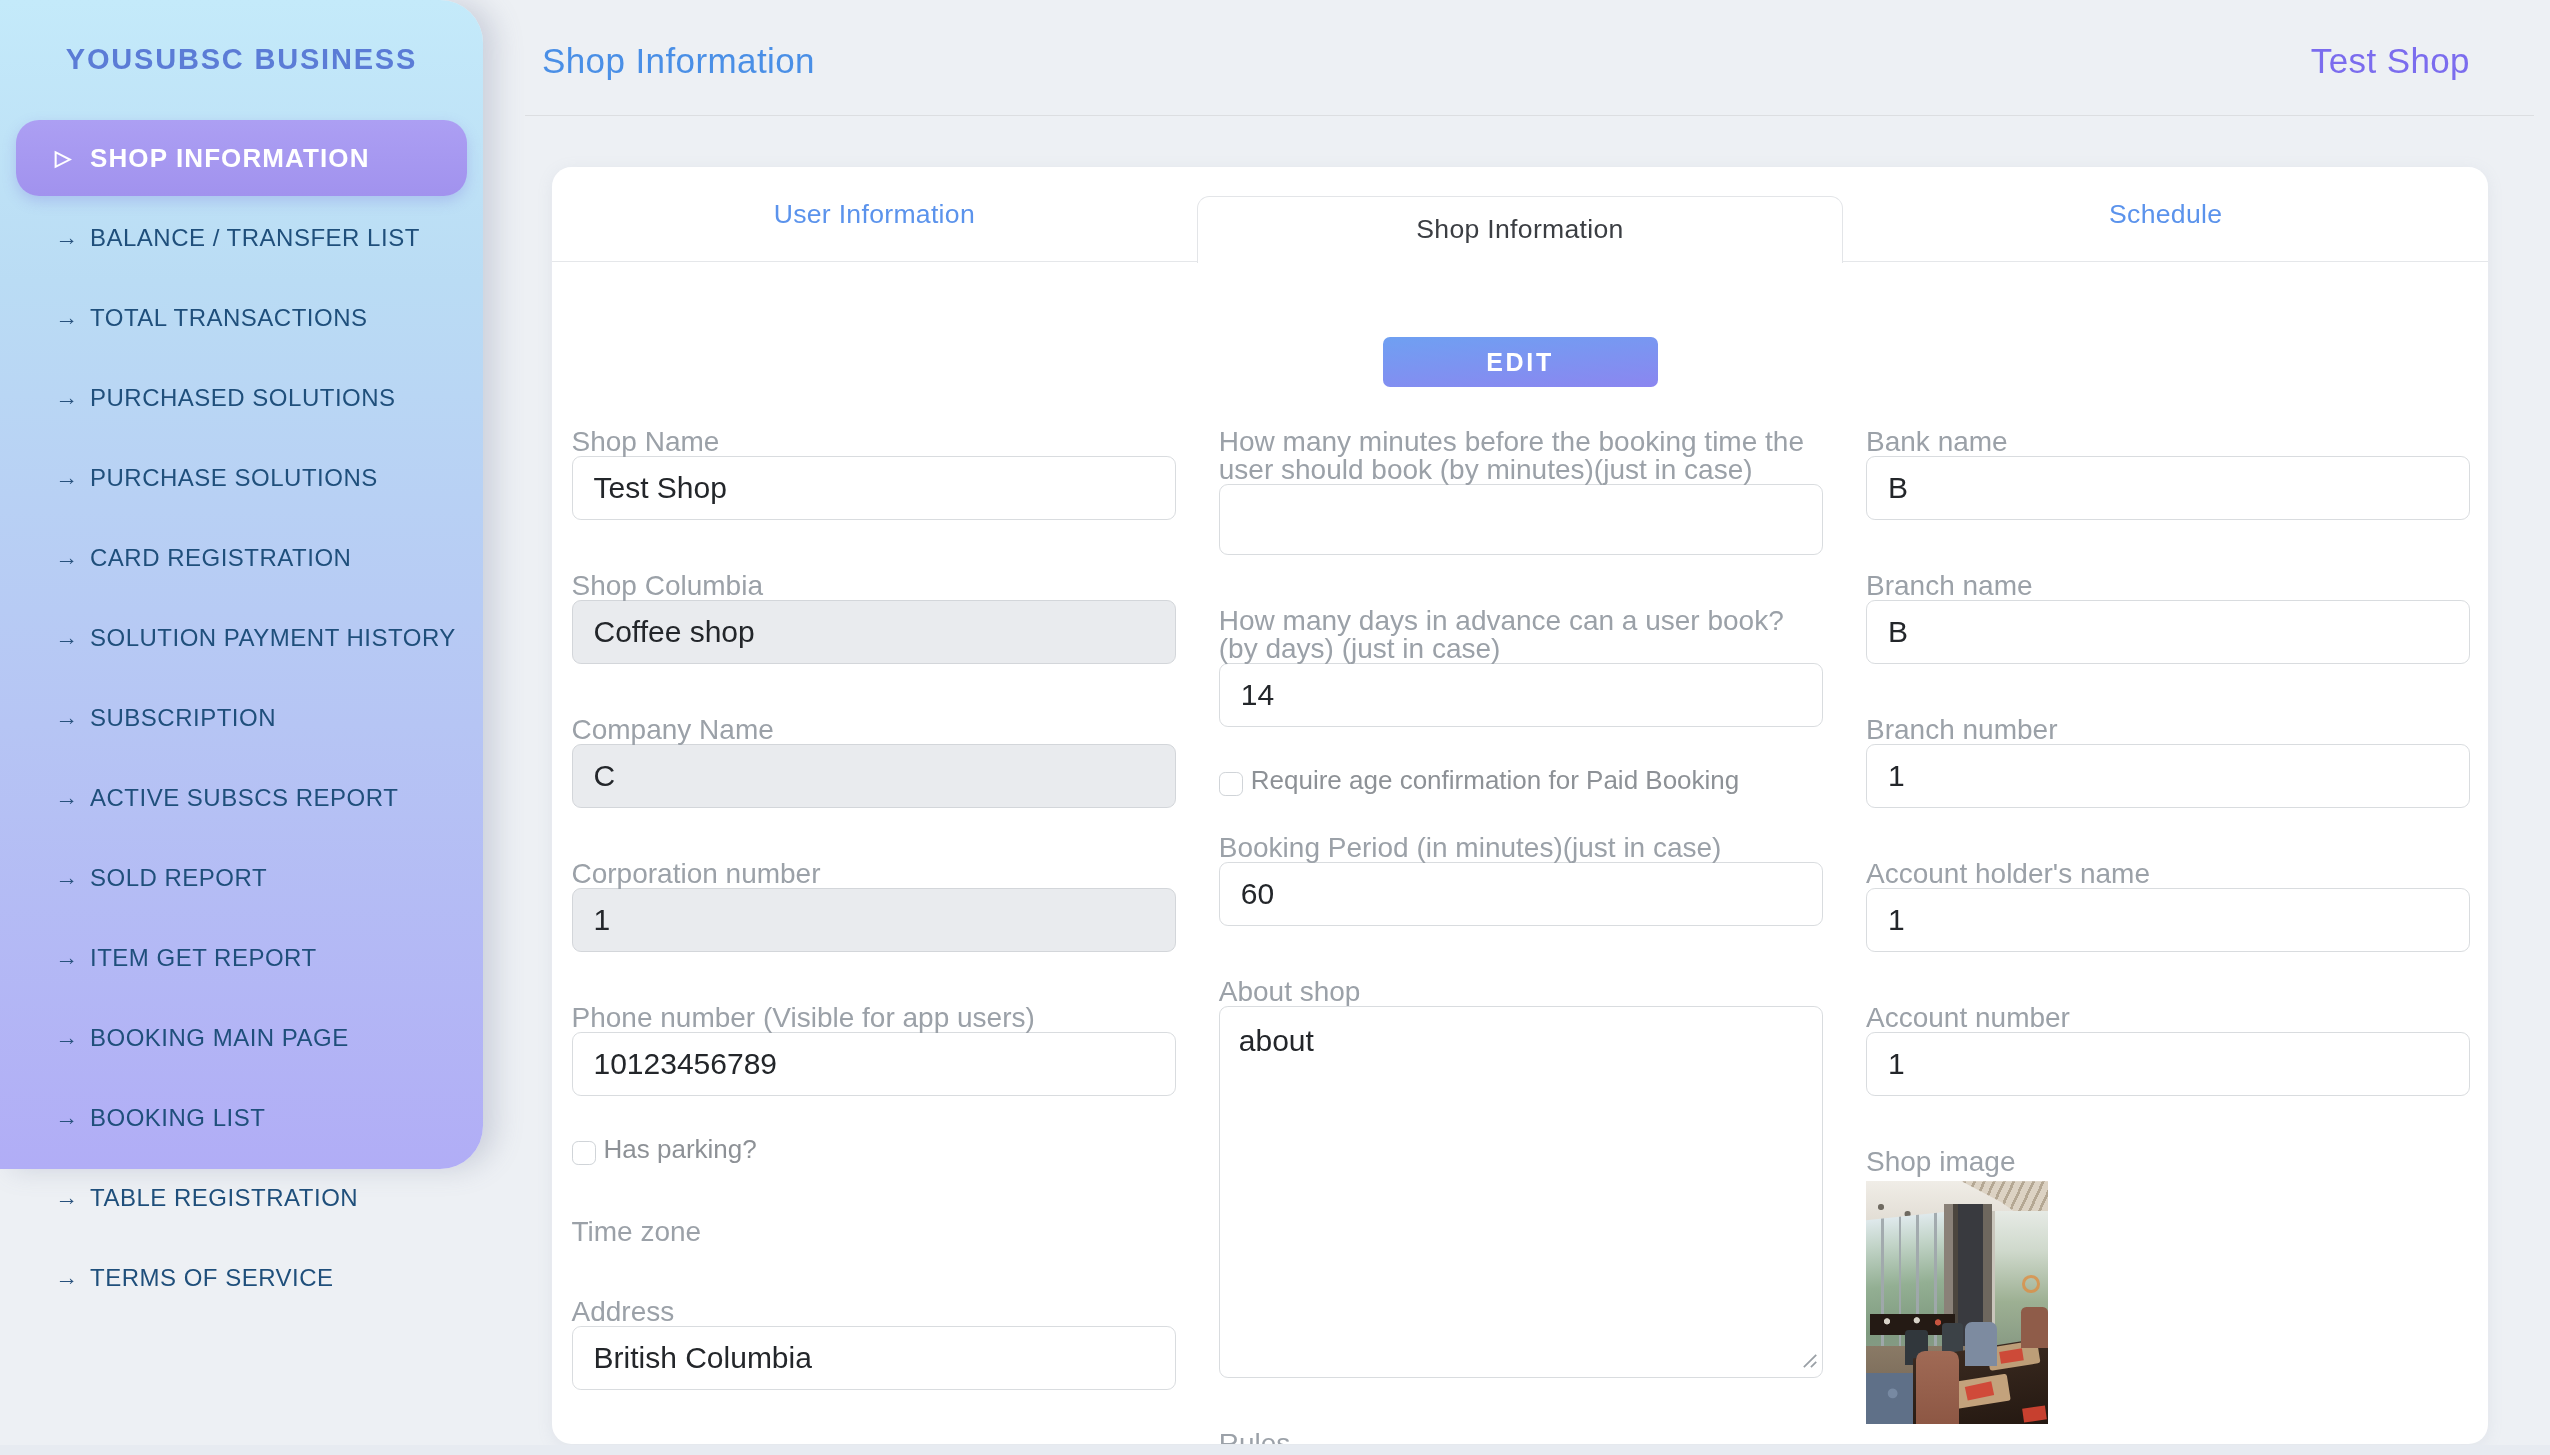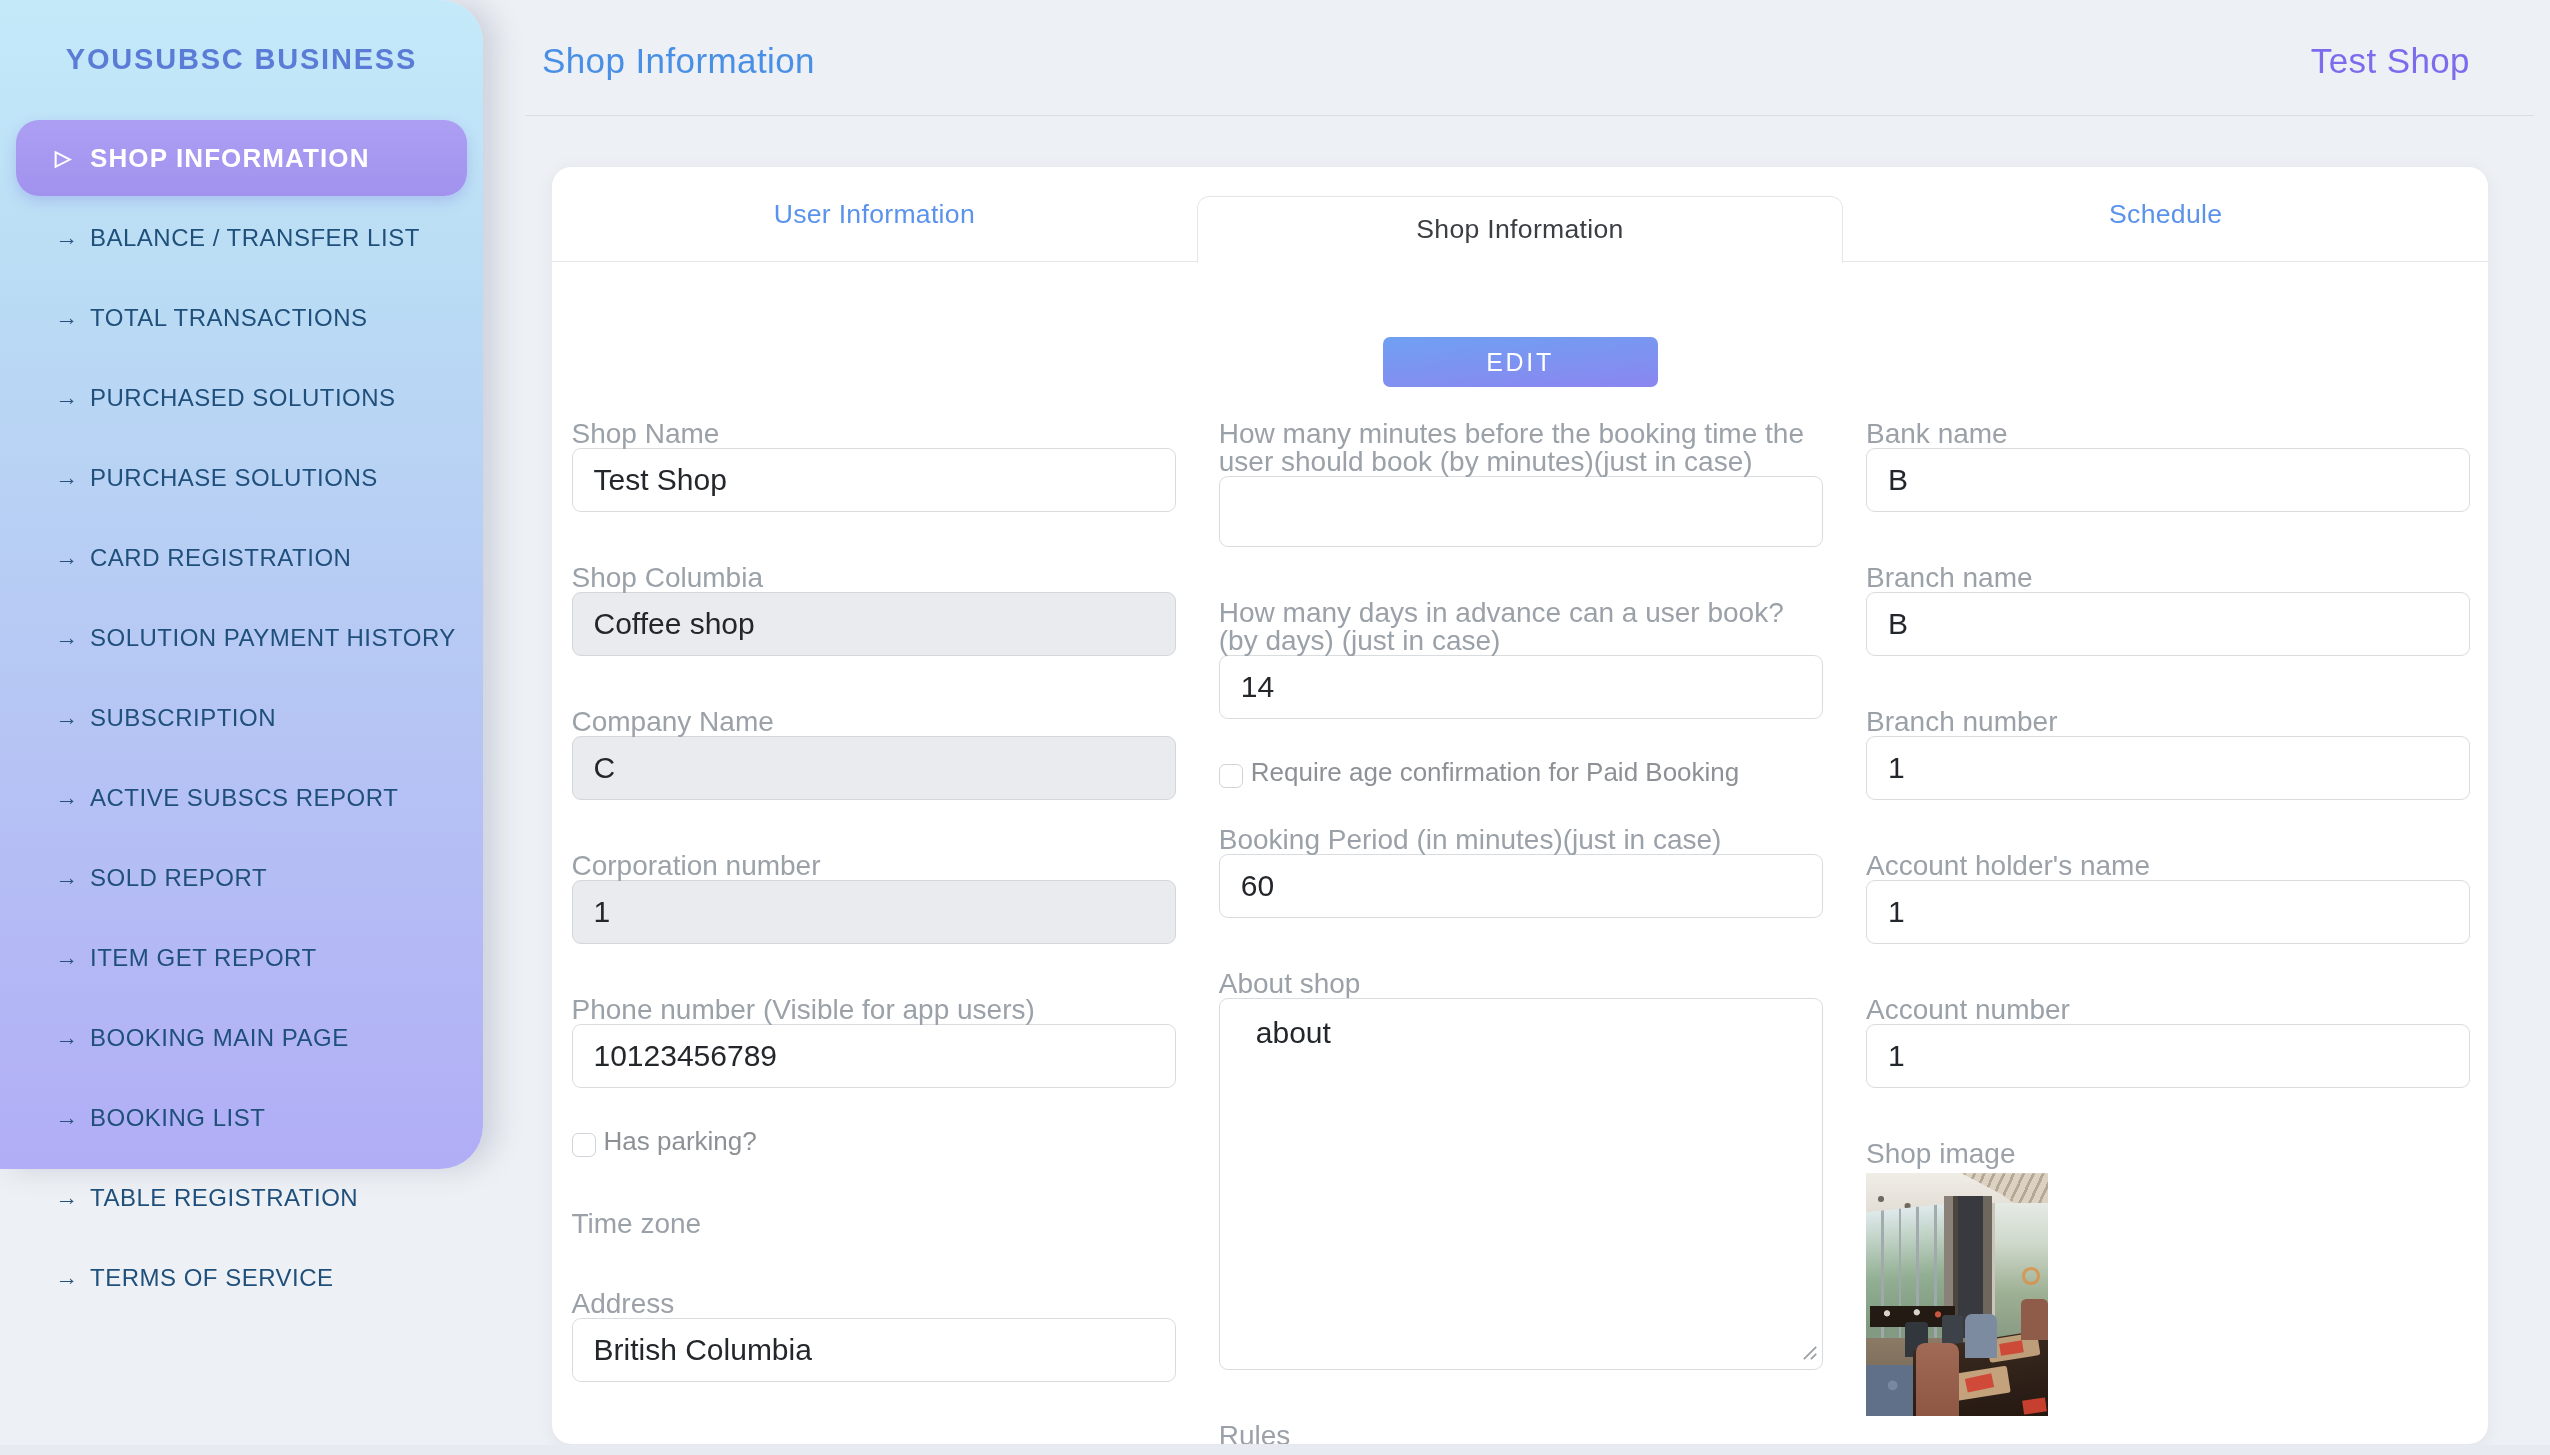--- a/index.html
+++ b/index.html
@@ -51,40 +51,40 @@
   .tab {
     flex:1; display:flex; align-items:center; justify-content:center;
     font-size:26.6px; color:#5b93ec; cursor:pointer; letter-spacing:0.3px;
   }
   .tab.active {
     align-self:flex-end; height:67px; margin-bottom:-1.8px; z-index:2;
     background:#fff; border:1.8px solid #e3e5e8; border-bottom:none;
     border-radius:12.4px 12.4px 0 0; color:#3b3e43;
   }
   .edit-btn {
-    width:275px; height:50px; margin:75px auto 4px; display:flex; align-items:center;
+    width:275px; height:50px; margin:75px auto 12px; display:flex; align-items:center;
     justify-content:center; border:none; border-radius:7px; cursor:pointer;
     background:linear-gradient(175deg,#6fa0f2,#8b86f0);
-    color:#fff; font-size:25px; font-weight:400; letter-spacing:2.7px; font-family:inherit;
+    color:#fff; font-size:25px; font-weight:700; letter-spacing:2.7px; font-family:inherit;
   }
   
   .form { display:flex; gap:43px; padding:29px 17.7px 0 19.5px; }
   .col { flex:1; min-width:0; }
   .field { margin-bottom:52px; }
   .field--tight { margin-bottom:0; }
   .field-label { display:block; font-size:28px; line-height:28px; color:#9ba1a8; }
   .tbox {
     display:block; width:100%; height:64px; border:1.8px solid #d9dcdf; border-radius:8.9px;
     padding:0 21px; font-size:30px; color:#23262a; background:#fff;
     font-family:inherit; outline:none;
   }
   .tbox--gray { background:#e9ebee; border-color:#d3d6da; }
   .tbox--tall { height:71px; }
   .tarea-wrap { position:relative; }
-  .tarea { height:372px; padding:14px 36px; resize:none; line-height:1.3; }
+  .tarea { height:372px; padding:14px 19px; resize:none; line-height:1.3; }
   .grip { position:absolute; right:5.3px; bottom:8.9px; pointer-events:none; }
   .check-row { display:flex; align-items:flex-end; margin:38px 0; }
   .check-row--roomy { margin-bottom:53px; }
   .checkbox {
     width:24px; height:24px; flex:none; border:1.8px solid #d0d4d8; border-radius:6.2px;
     background:#fff; cursor:pointer;
   }
   .check-label { margin-left:8px; font-size:26px; color:#8d9196; }
   
   .shop-photo {

